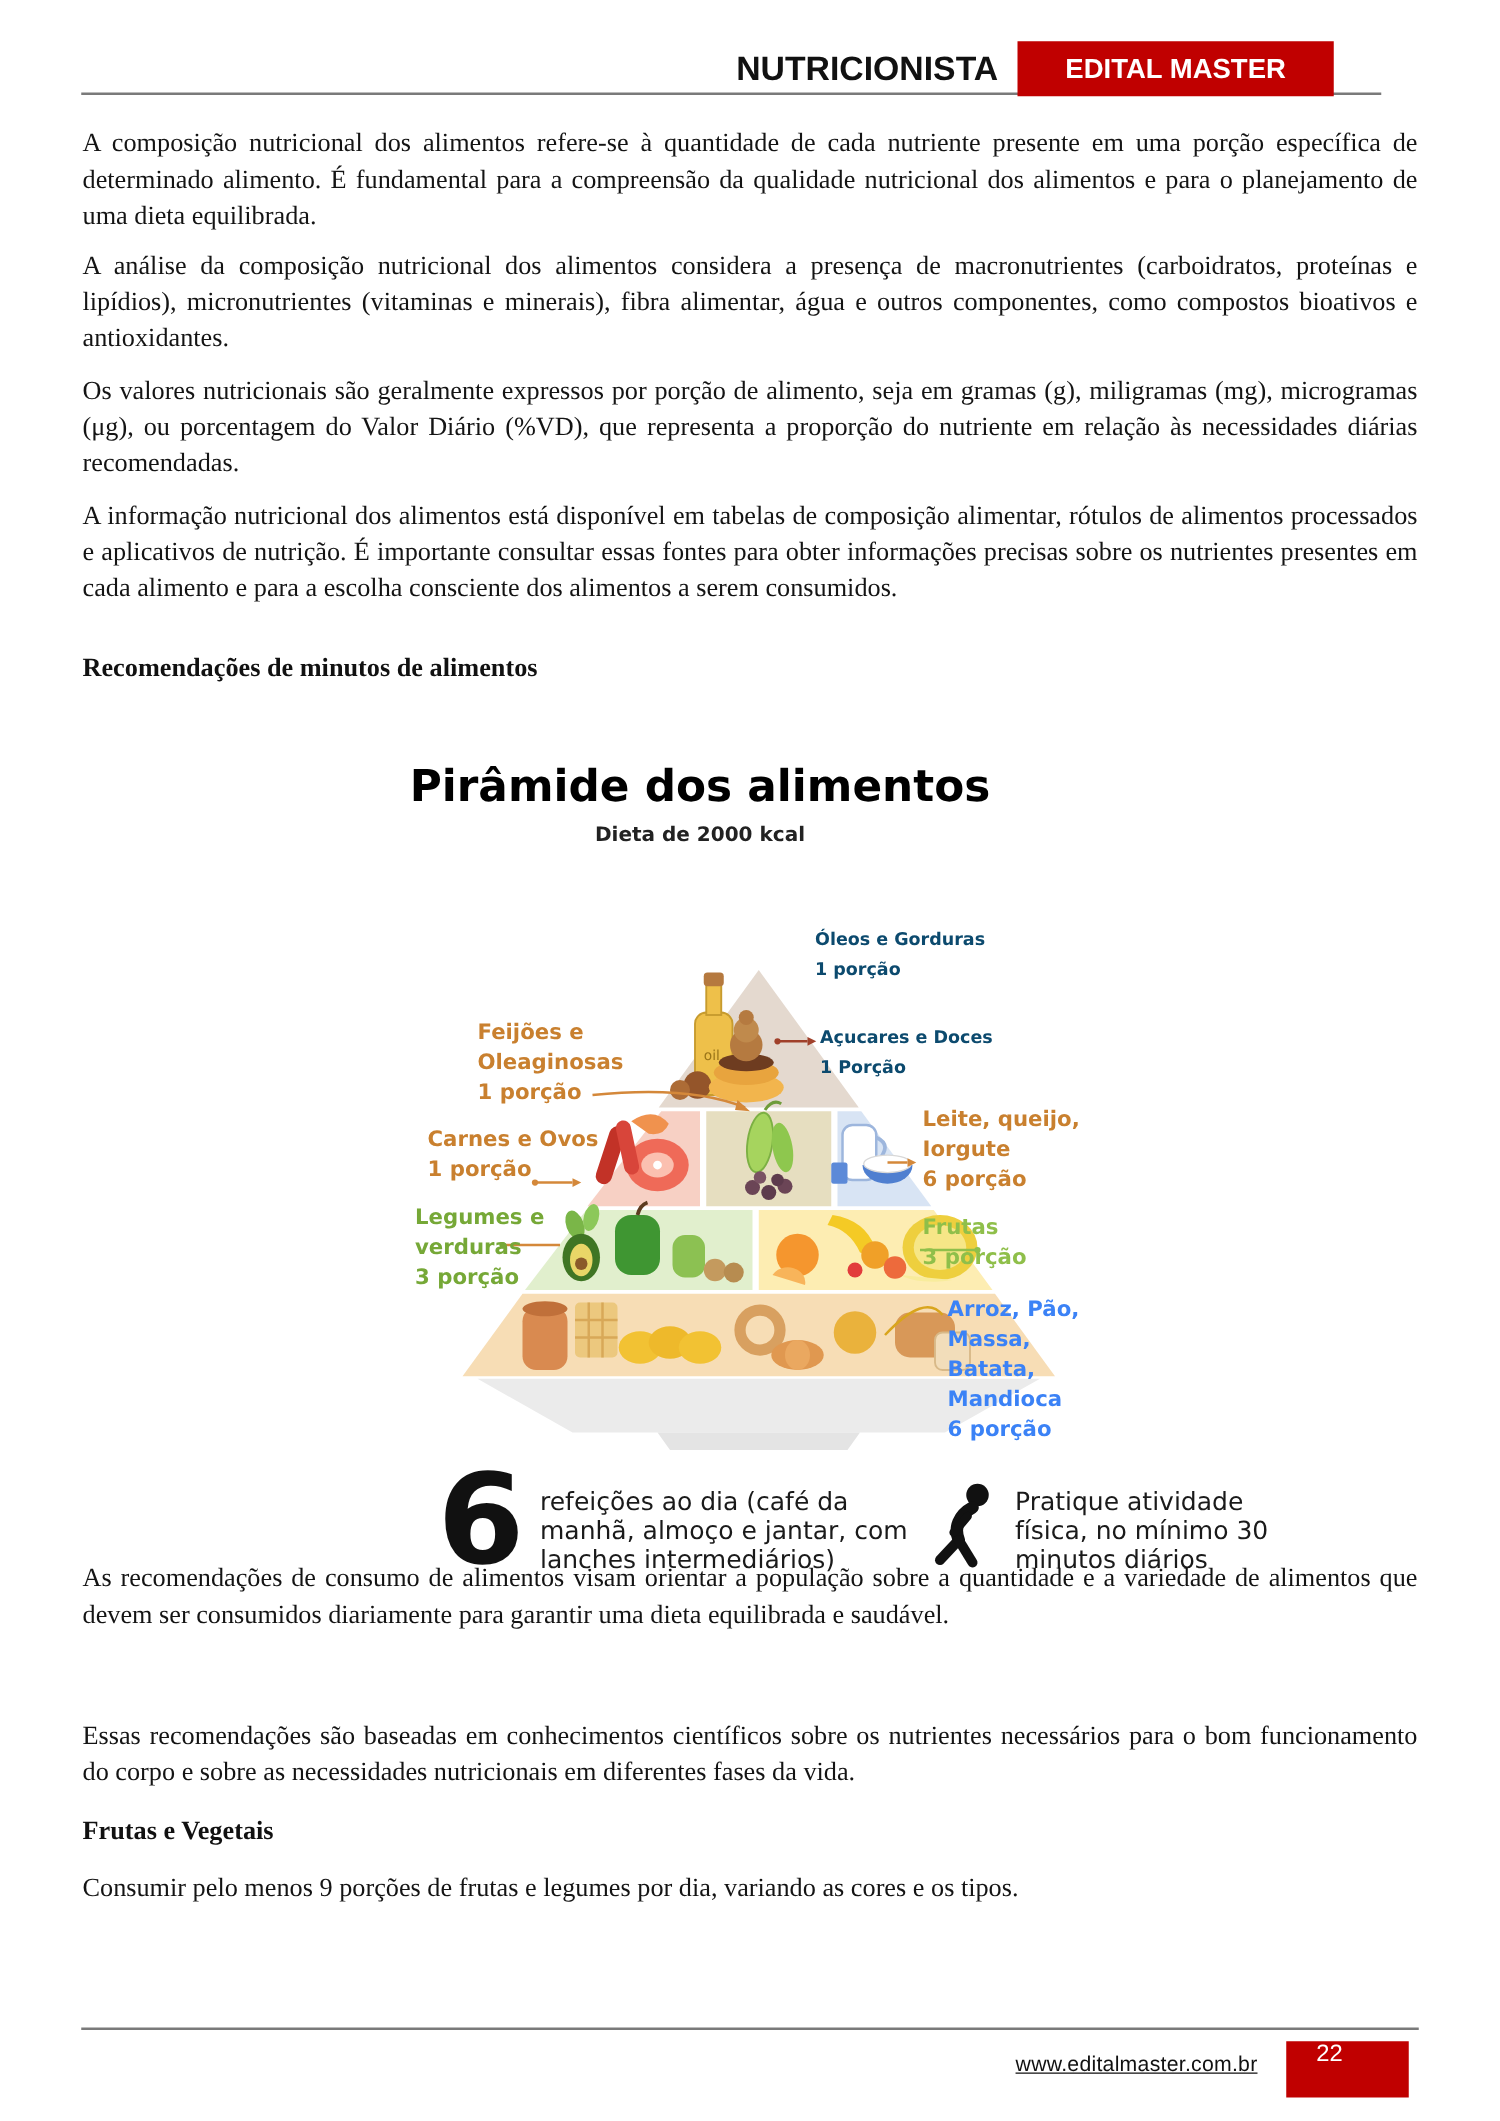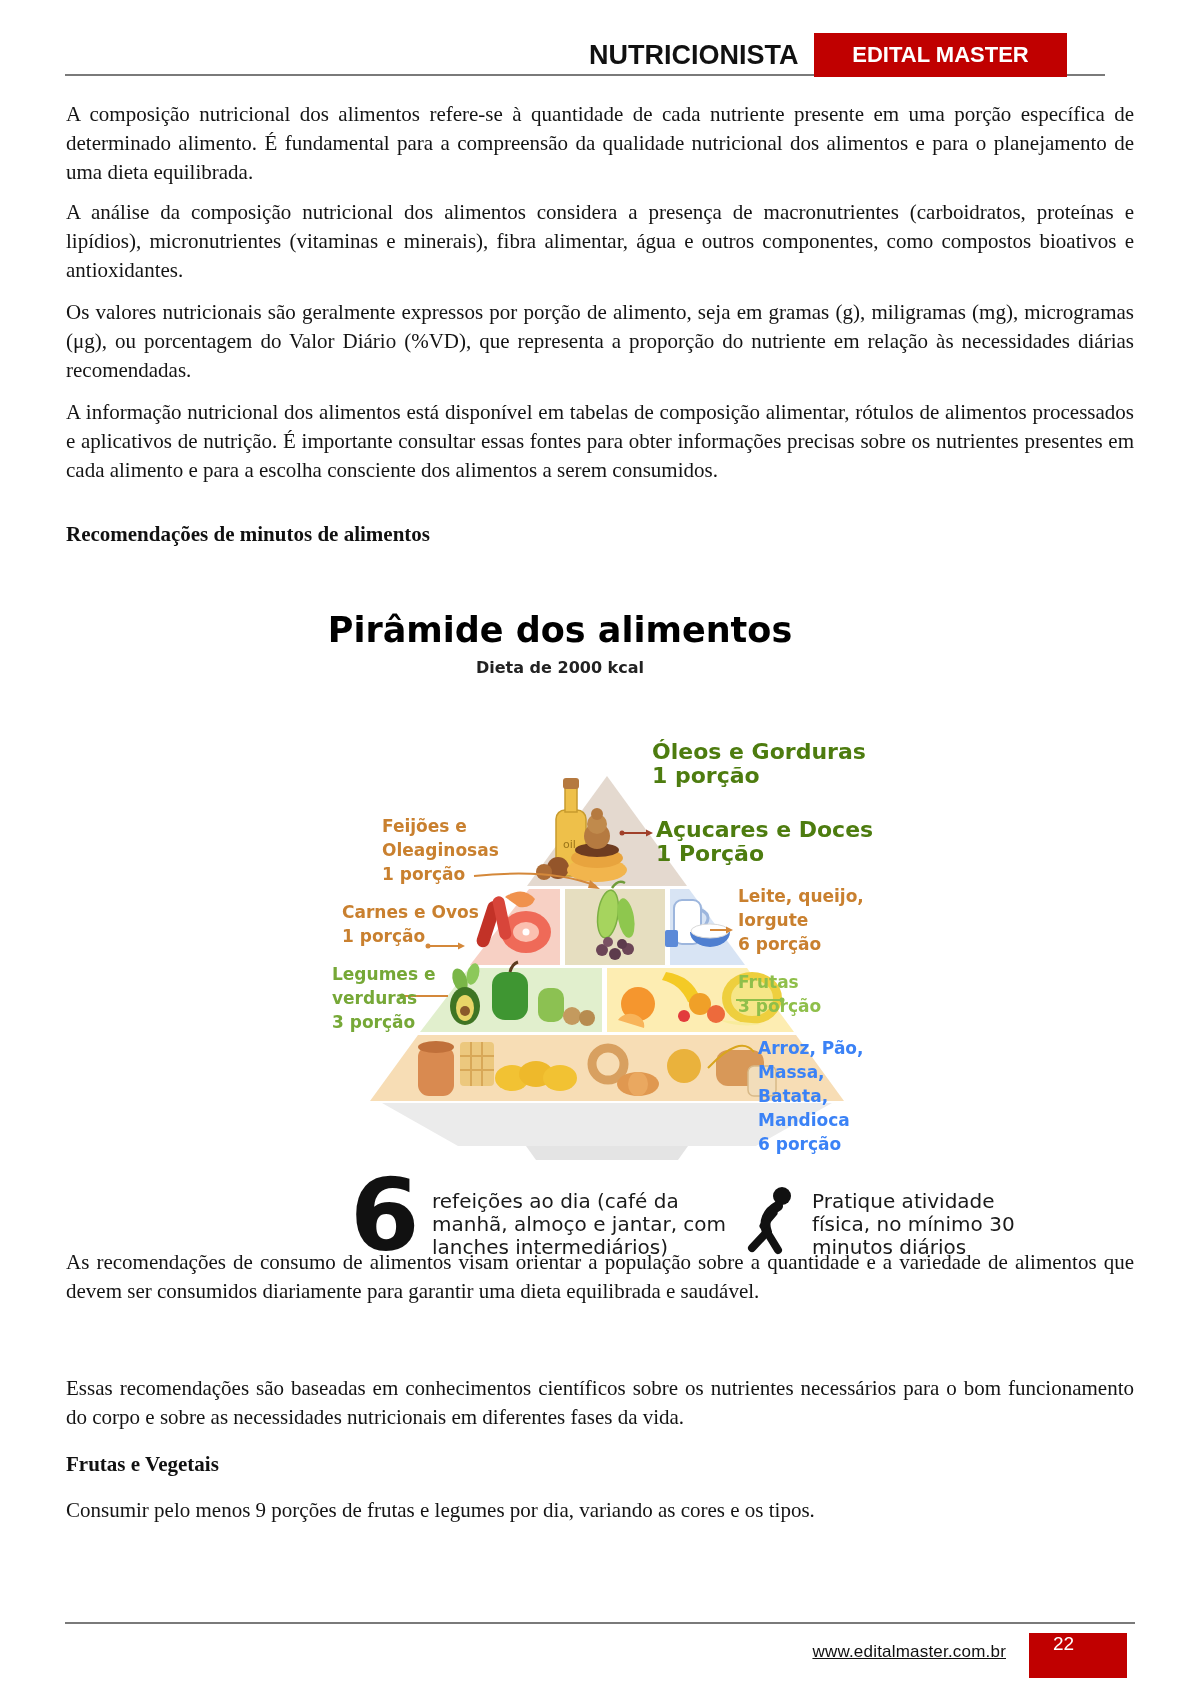--- a/index.html
+++ b/index.html
@@ -20,21 +20,21 @@
   .heading{position:absolute;left:66px;width:1068px;font-size:21px;font-weight:bold;color:#111;}
 
   
   #pyr{position:absolute;left:160px;top:600px;width:880px;height:700px;}
   .pyr-title{position:absolute;left:0;top:10px;width:800px;text-align:center;
              font-family:"DejaVu Sans",sans-serif;font-weight:bold;font-size:35px;color:#000000;}
   .pyr-sub{position:absolute;left:0;top:58px;width:800px;text-align:center;
            font-family:"DejaVu Sans",sans-serif;font-weight:bold;font-size:16px;color:#222;}
   .pyr-label{position:absolute;white-space:pre-line;font-family:"DejaVu Sans",sans-serif;
              font-weight:bold;font-size:17px;line-height:24px;}
-  .lab-maroon{color:#4d7c0f;font-size:22px;}
+  .lab-maroon{color:#0c4a6e;font-size:14px;}
   .lab-orange{color:#c9802f;}
   .lab-green{color:#76a837;}
   .lab-lgreen{color:#8fbf4a;}
   .lab-gold{color:#3b82f6;}
   .note-num{position:absolute;left:190px;top:566px;font-family:"DejaVu Sans",sans-serif;
             font-weight:bold;font-size:100px;line-height:100px;color:#111;}
   .note-text{position:absolute;white-space:pre-line;font-family:"DejaVu Sans",sans-serif;
              font-size:20px;line-height:23px;color:#1a1a1a;}
   #pyr svg.gfx{position:absolute;left:0;top:0;}
 

